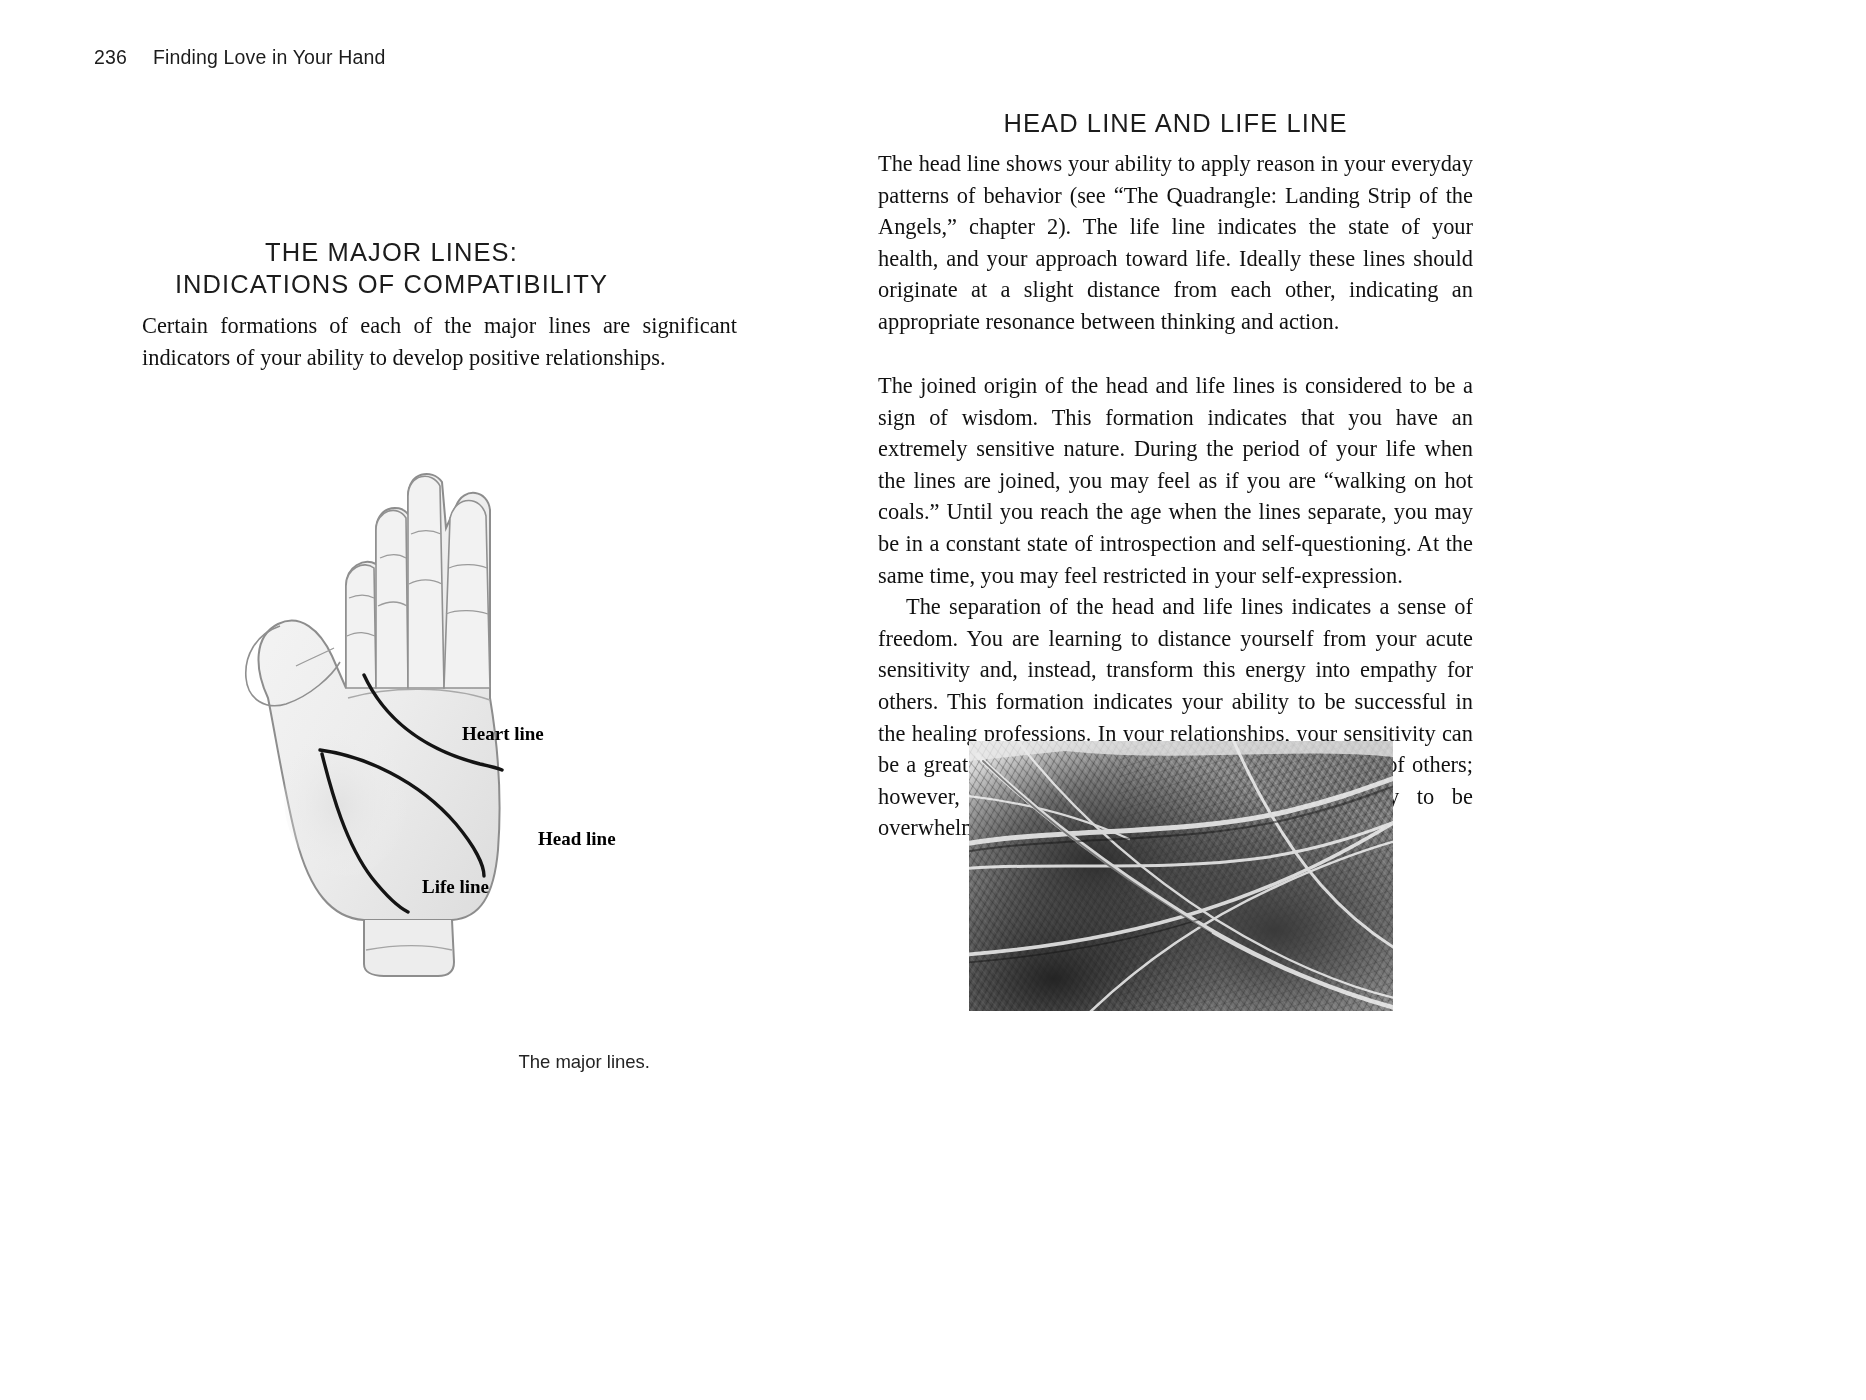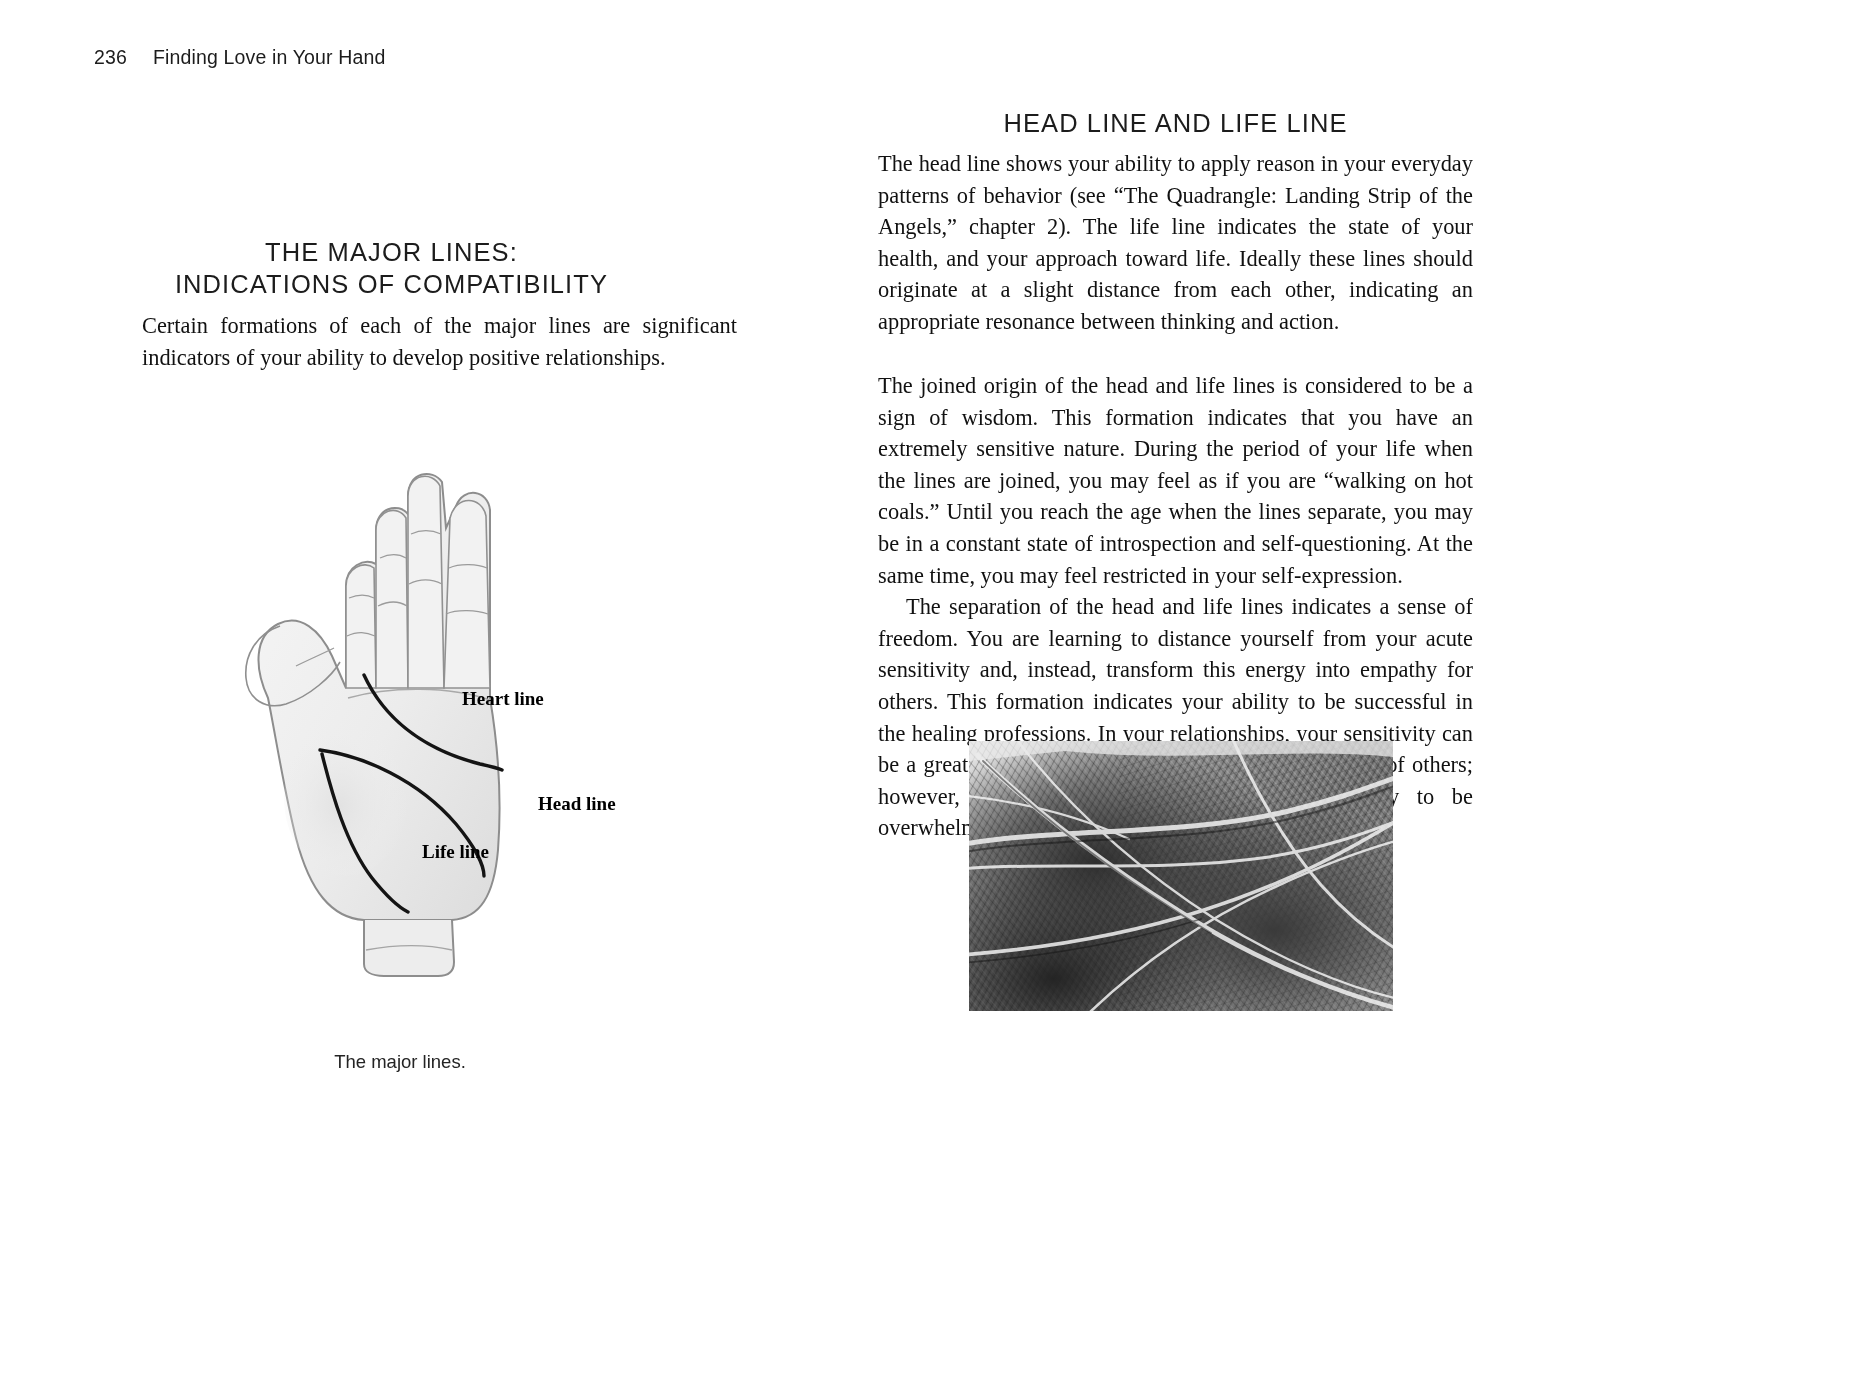--- a/index.html
+++ b/index.html
@@ -82,41 +82,42 @@
     line-height: 30px;
     color: #0f0f0f;
   }
 
   
   .caption {
     position: absolute;
     font-family: "Liberation Sans", sans-serif;
     font-size: 18.5px;
     line-height: 28px;
-    text-align: center;
+    text-align: right;
     color: #242424;
   }
 
   
   .hand-figure {
     position: absolute;
     left: 150px;
     top: 398px;
     width: 500px;
     height: 600px;
   }
   .hand-figure svg { display: block; width: 100%; height: 100%; }
 
   .fig-label {
     position: absolute;
     font-family: "Liberation Serif", serif;
     font-weight: 700;
     font-size: 19px;
     color: #000;
     white-space: nowrap;
+    margin-top: 35px;
   }
 
   
   .print-figure {
     position: absolute;
     left: 969px;
     top: 741px;
     width: 424px;
     height: 270px;
     overflow: hidden;

